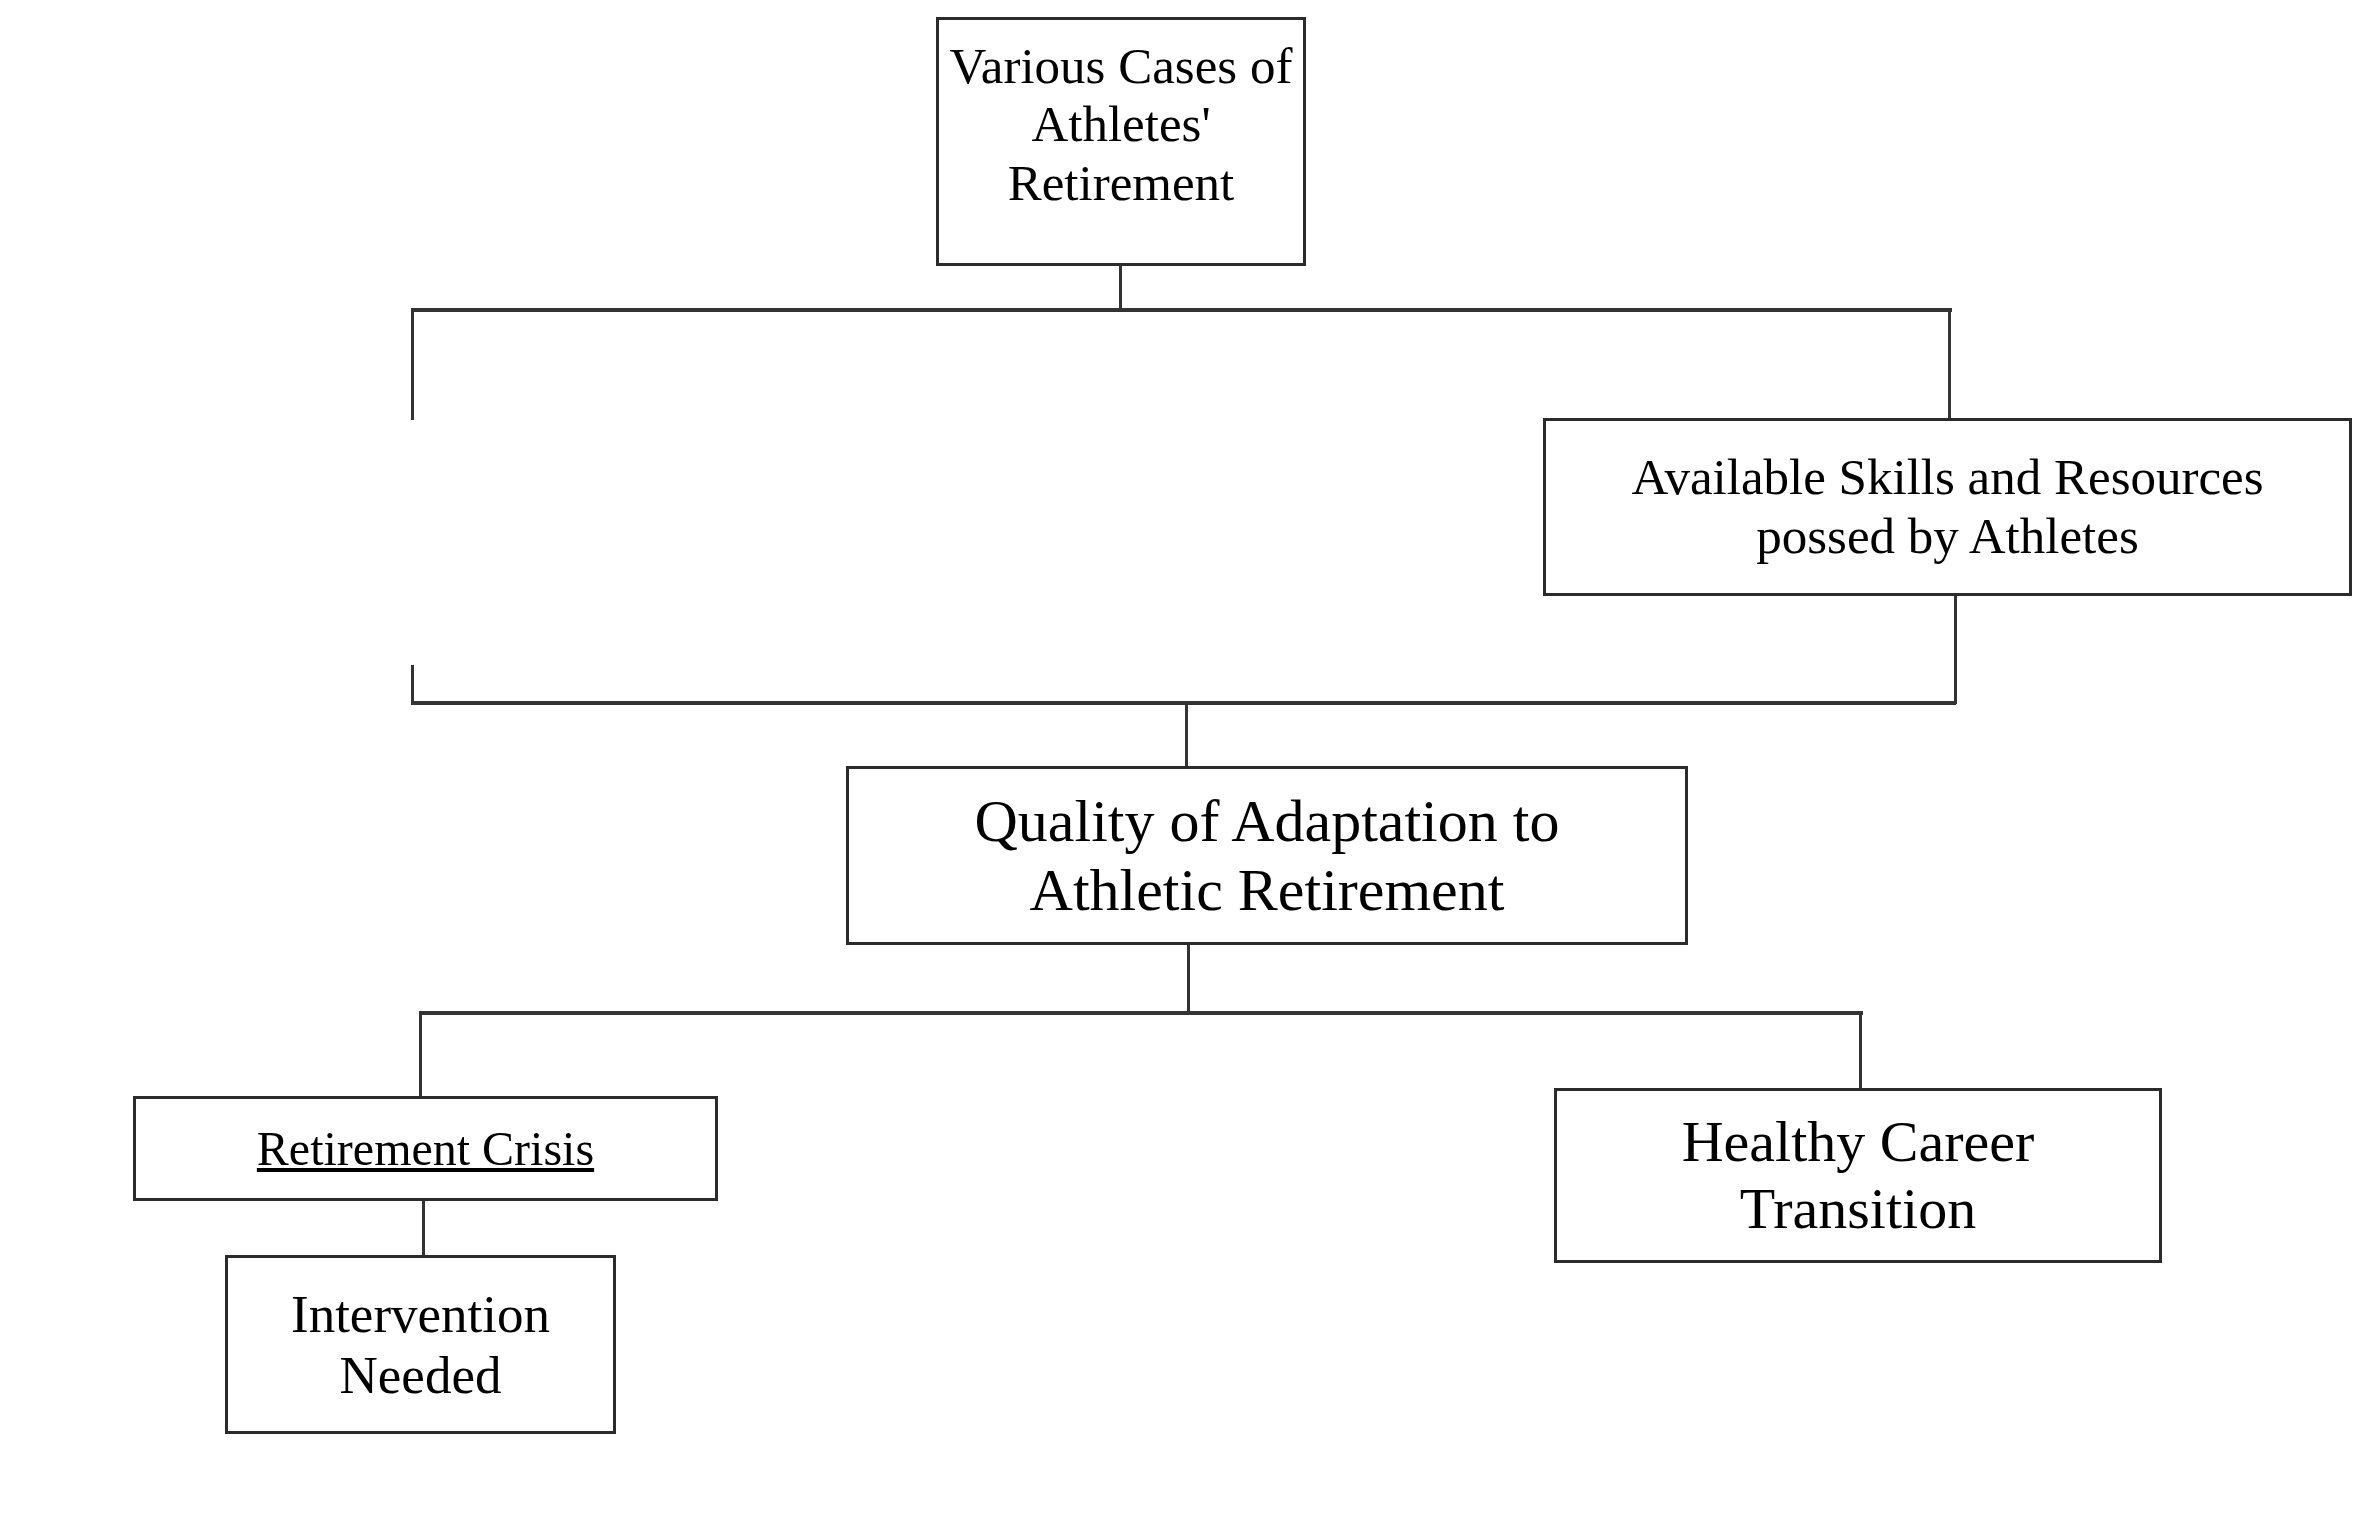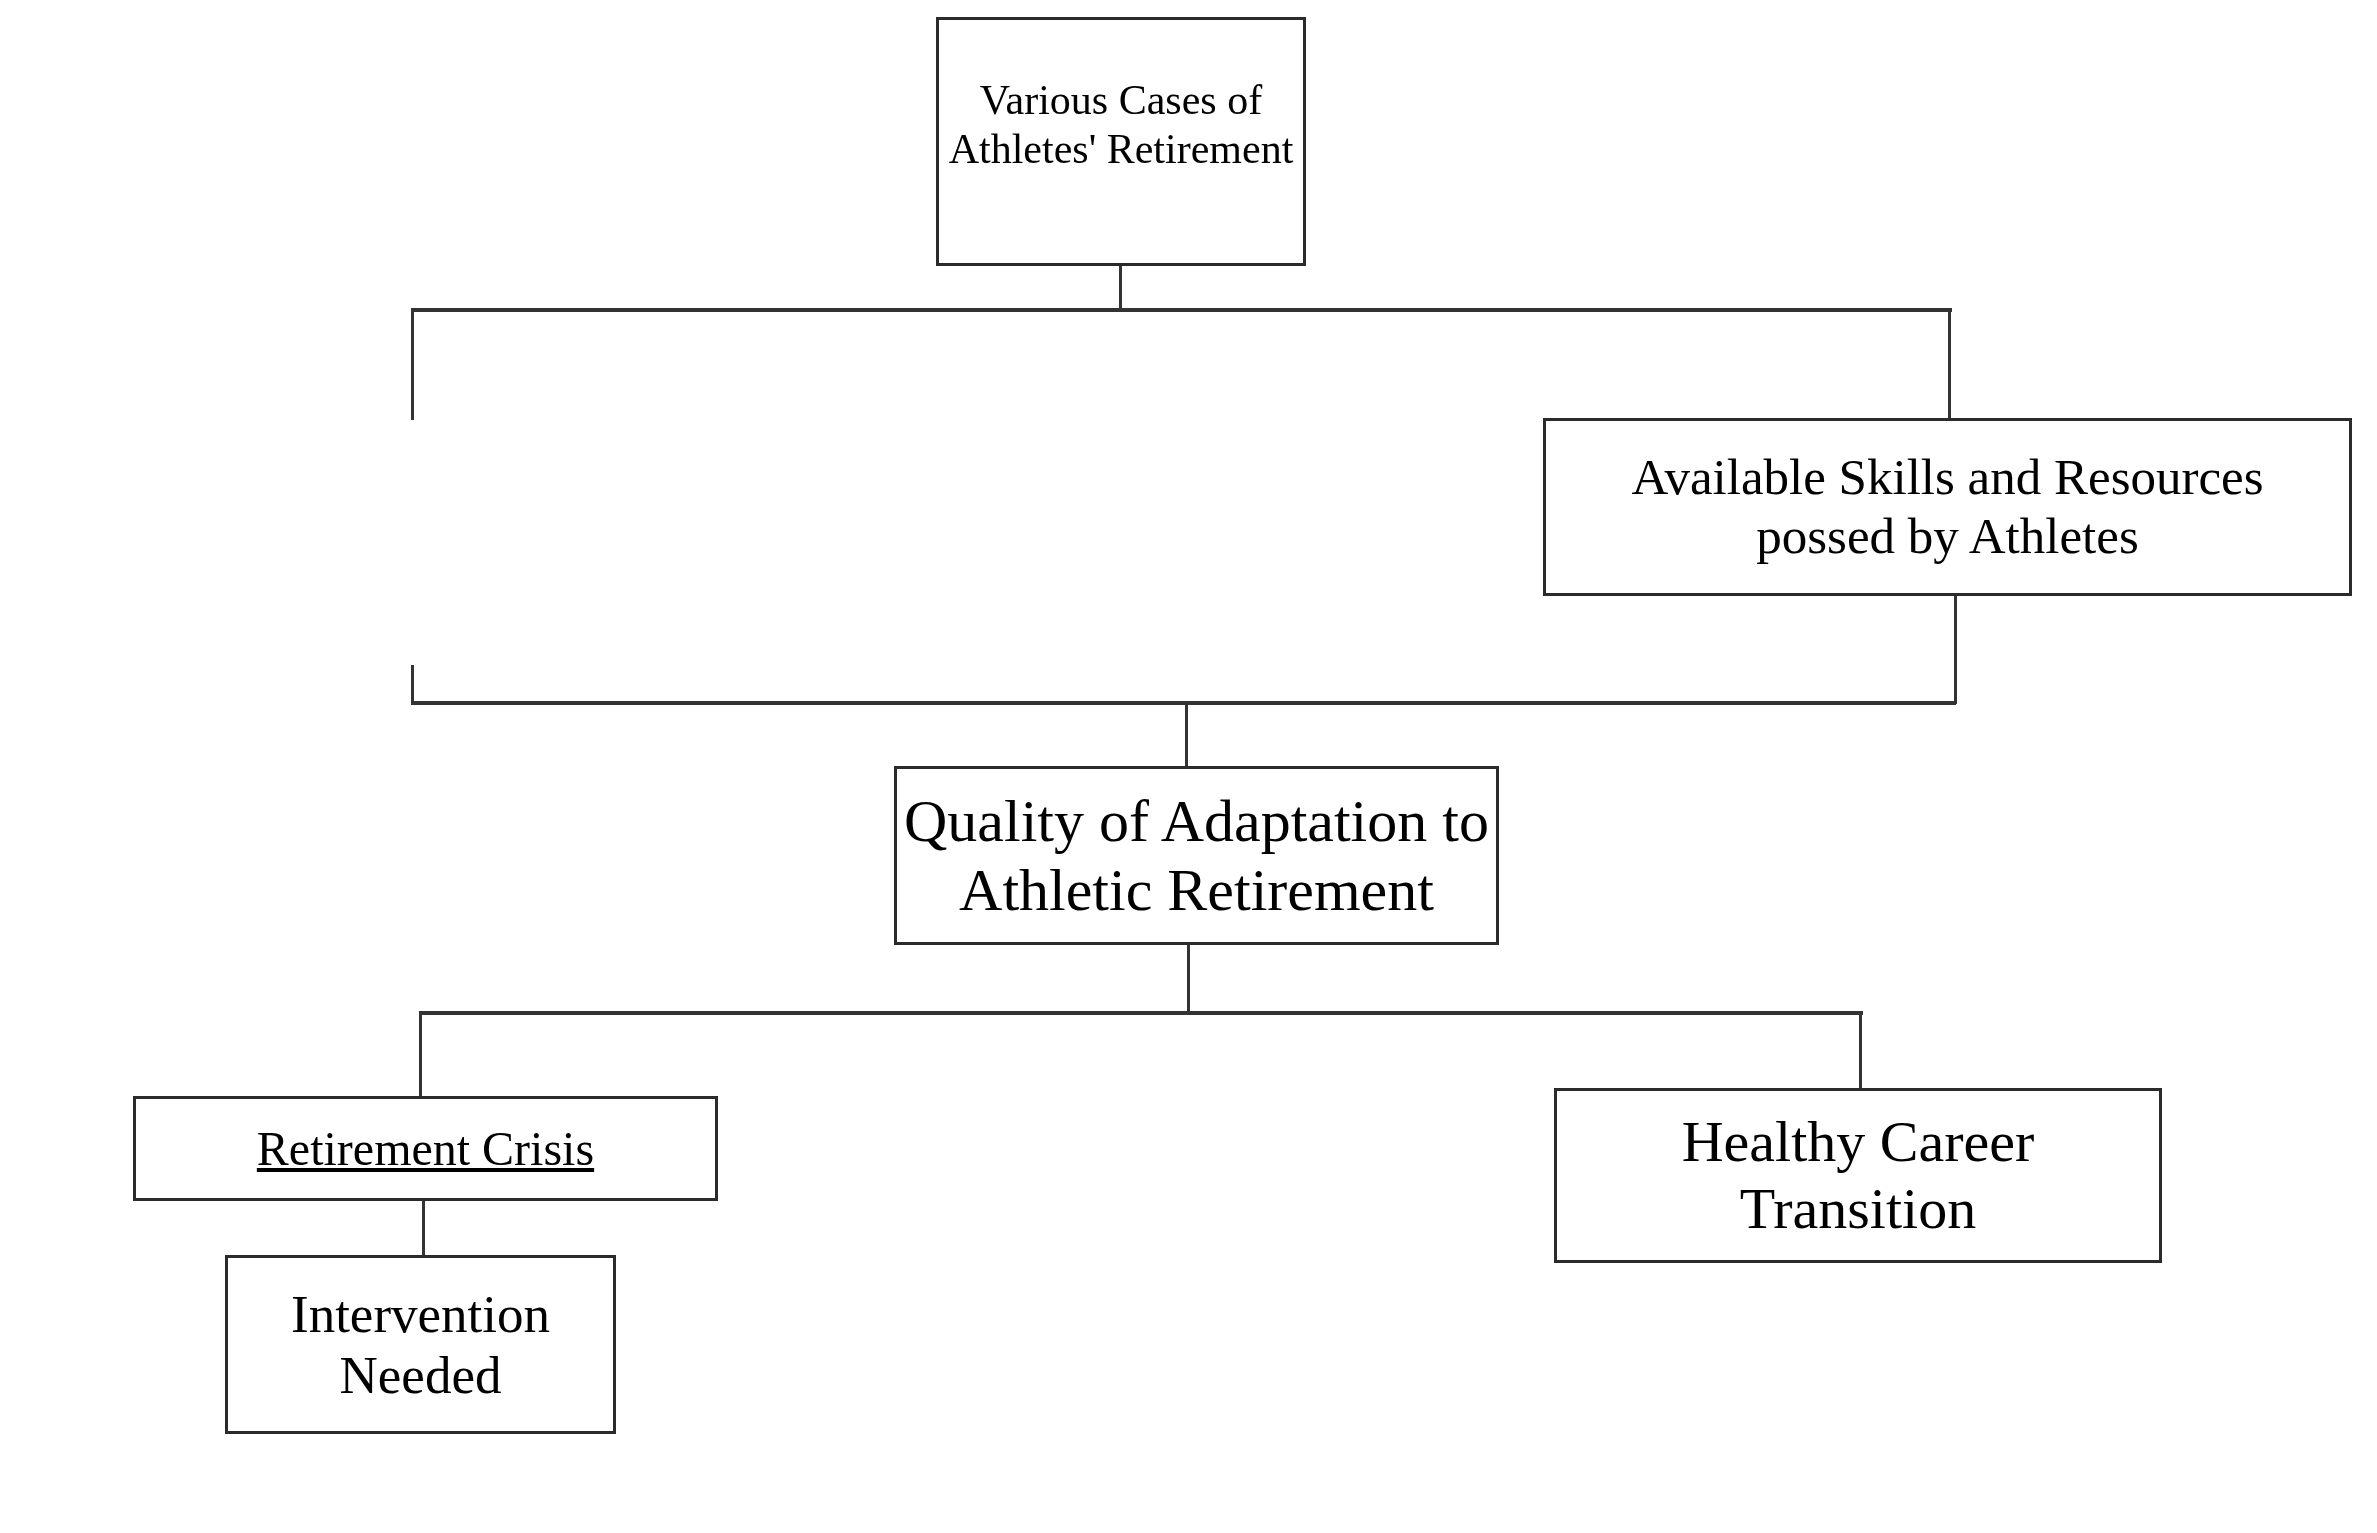--- a/index.html
+++ b/index.html
@@ -31,26 +31,26 @@
   .node-label{
     white-space:pre-line;
     line-height:1.15;
     color:var(--text);
   }
   .vline{position:absolute;width:2.6px;background:var(--line);}
   .hline{position:absolute;height:3.5px;background:var(--line);}
 
   
   #node-various-cases      {left:936px;top:16.6px;  width:370px;height:249px;padding-bottom:33px;}
-  #node-various-cases      .node-label{font-size:42px;}
+  #node-various-cases      .node-label{font-size:51px;}
   #node-potential-factors  {left:19px;  top:418px; width:776px;height:249px;}
   #node-potential-factors  .node-label{font-size:51px;}
   #node-available-skills   {left:1543px;top:418px; width:809px;height:178px;}
   #node-available-skills   .node-label{font-size:51px;}
-  #node-quality-adaptation {left:846px; top:766px; width:605px;height:179px;margin-left:48px;}
+  #node-quality-adaptation {left:846px; top:766px; width:842px;height:179px;}
   #node-quality-adaptation .node-label{font-size:60px;}
   #node-retirement-crisis  {left:133px; top:1096px;width:585px;height:105px;}
   #node-retirement-crisis  .node-label{font-size:48px;text-decoration:underline;}
   #node-healthy-transition {left:1554px;top:1088px;width:608px;height:175px;}
   #node-healthy-transition .node-label{font-size:58px;}
   #node-intervention-needed{left:225px; top:1255px;width:391px;height:179px;}
   #node-intervention-needed .node-label{font-size:53px;}
 </style>
 </head>
 <body>

